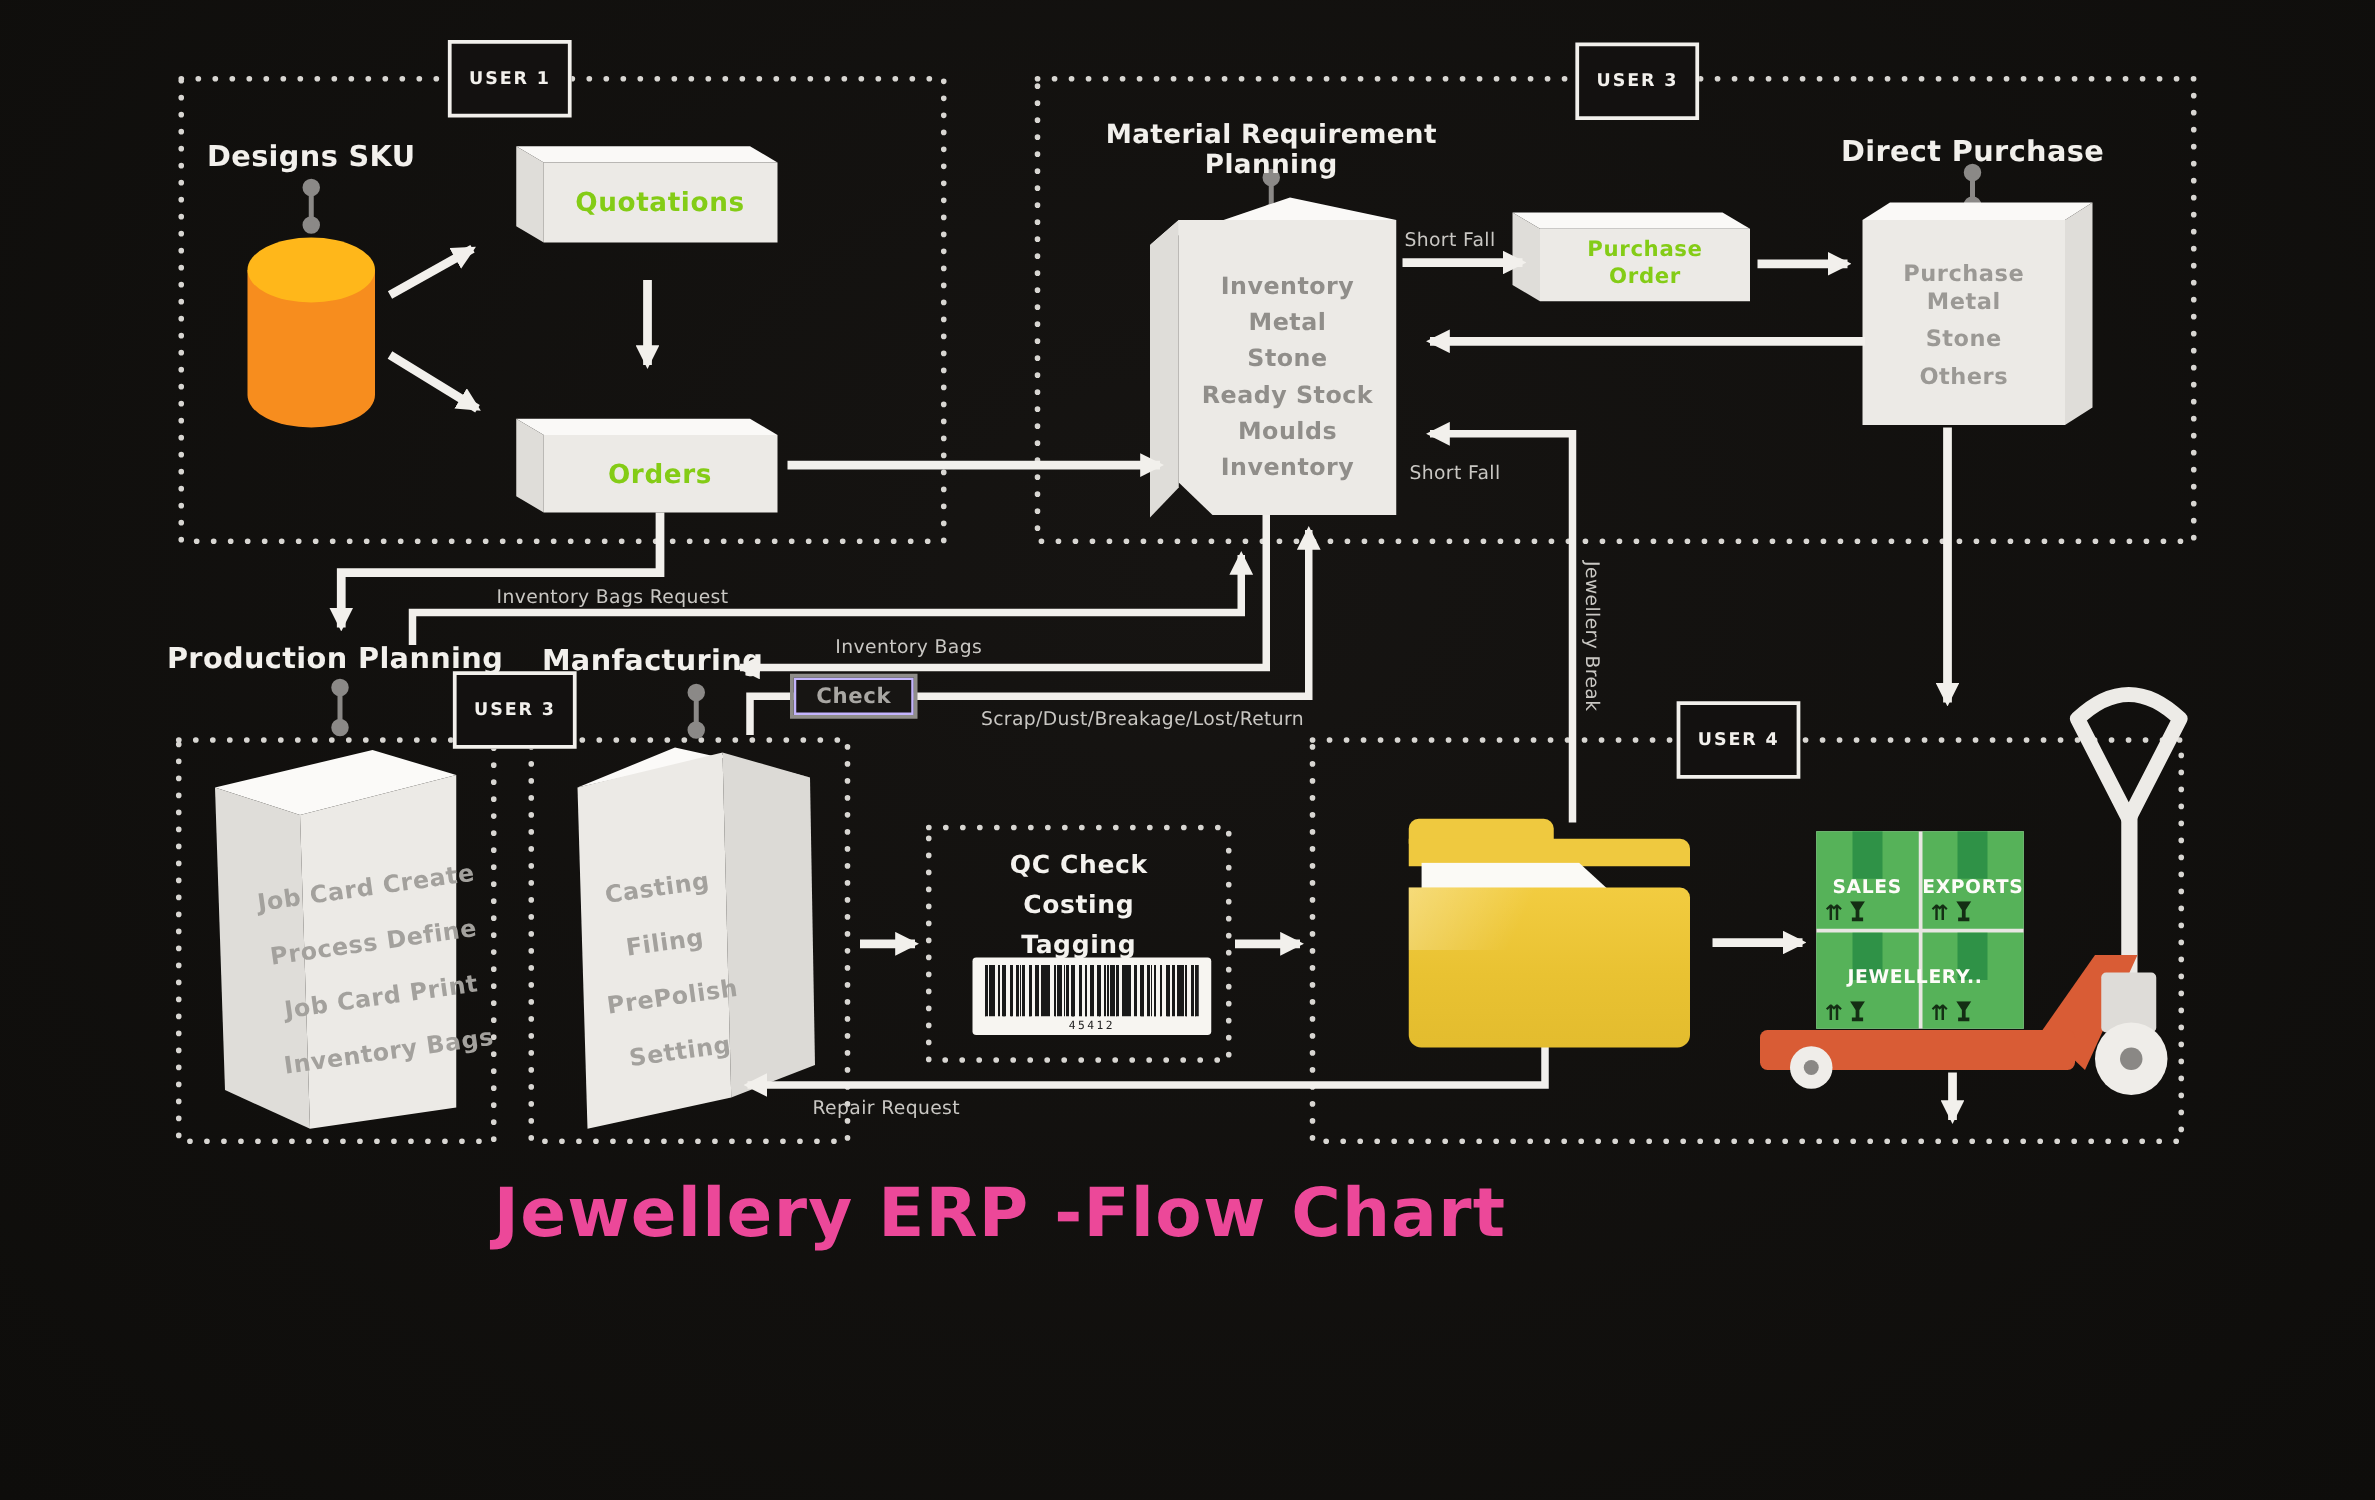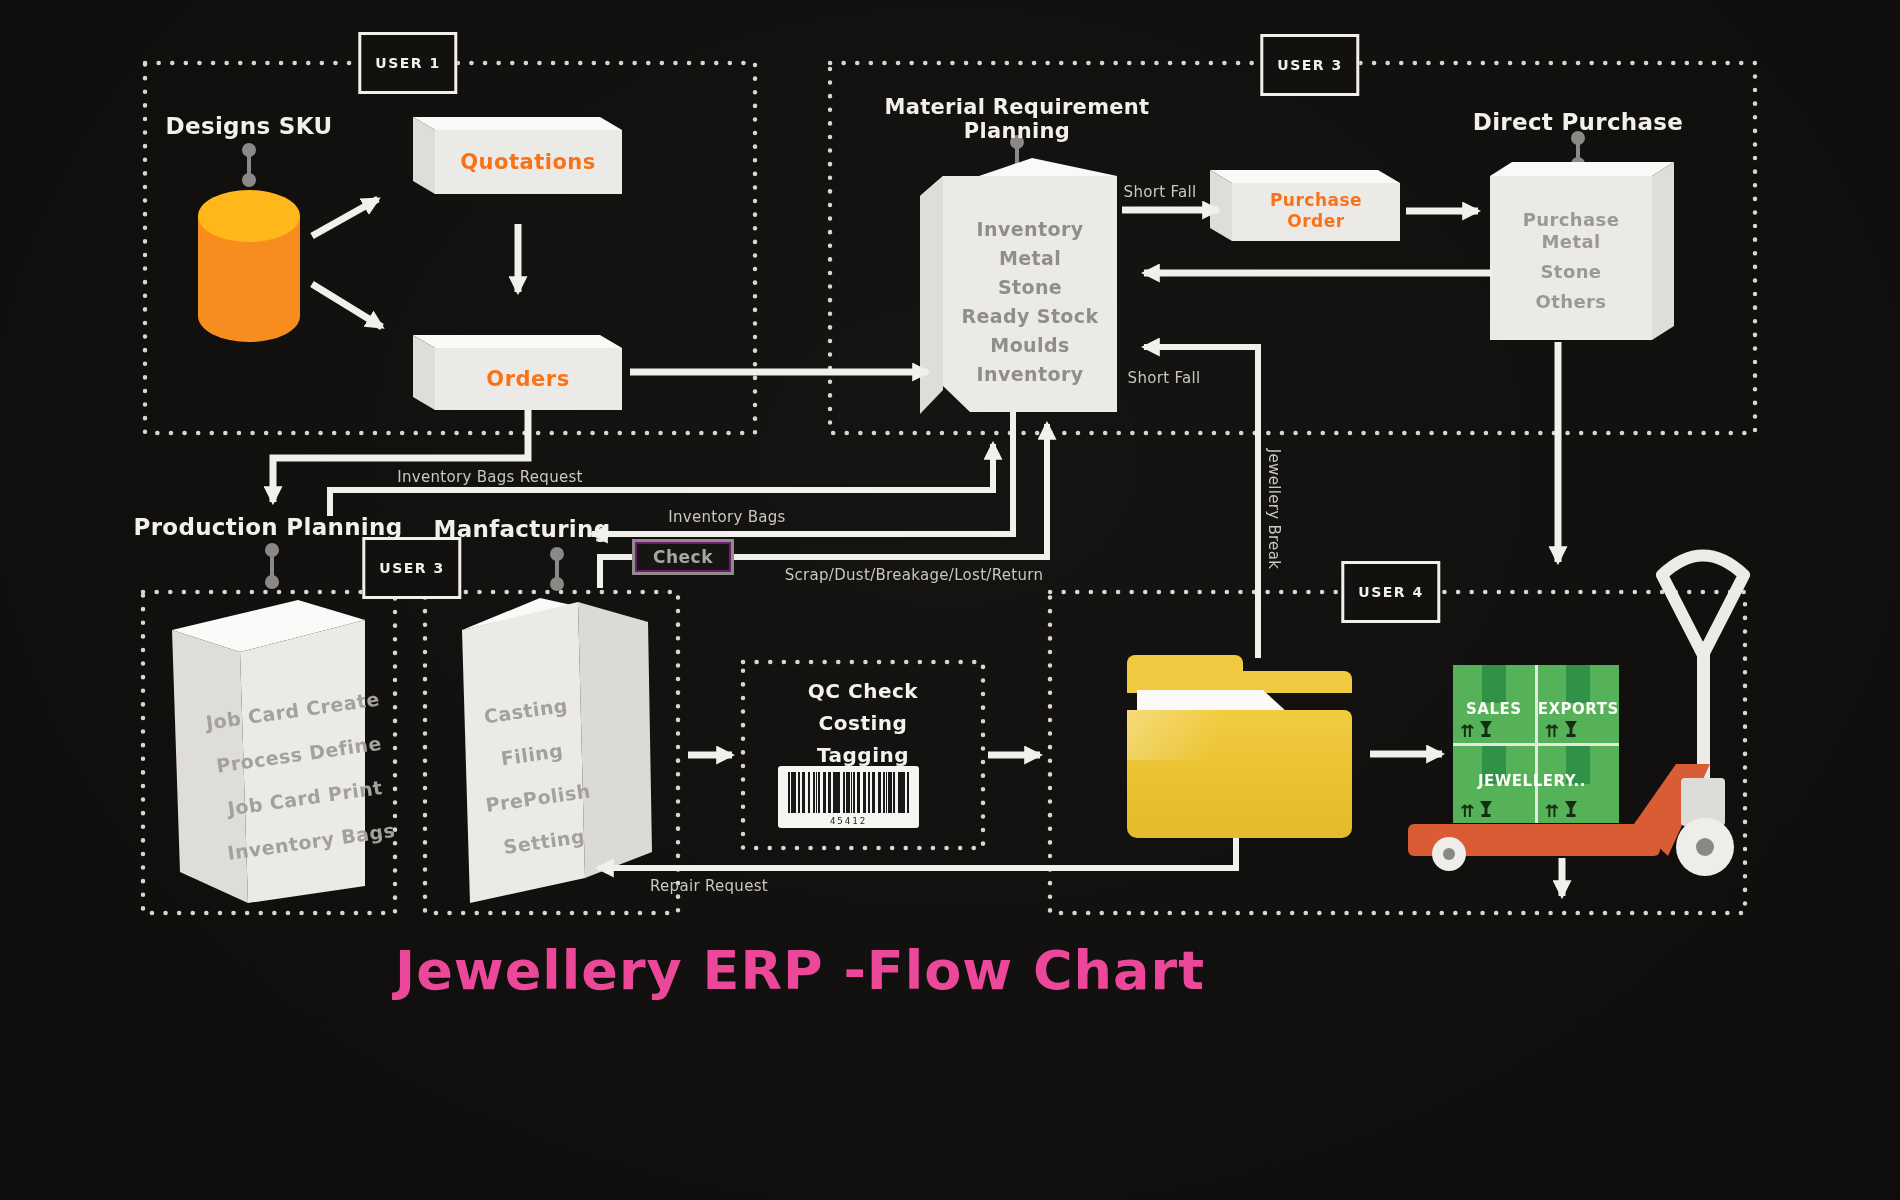--- a/index.html
+++ b/index.html
@@ -2,40 +2,40 @@
 <html><head>
 <meta charset="utf-8">
 <style>
   html,body{margin:0;padding:0}
   body{width:1900px;height:1200px;position:relative;overflow:hidden;
        background:#121110 radial-gradient(ellipse at 50% 38%, #161412 0%, #0e0d0b 100%);
        font-family:"DejaVu Sans","Liberation Sans",sans-serif;}
   .abs{position:absolute}
   .c{position:absolute;transform:translate(-50%,-50%);white-space:nowrap;}
   .hdg{color:#F2F0EC;font-weight:bold;font-size:23px;letter-spacing:.3px}
-  .boxtxt{color:#f97316;font-weight:bold;font-size:21px;letter-spacing:.5px}
+  .boxtxt{color:#84cc16;font-weight:bold;font-size:21px;letter-spacing:.5px}
   .small{color:#C9C7C3;font-size:15px;letter-spacing:.3px}
   .userbox{position:absolute;transform:translate(-50%,-50%);border:3px solid #F2F0EC;
            background:#131110;color:#F2F0EC;font-weight:bold;font-size:14px;
            letter-spacing:1.5px;padding:20px 14px;white-space:nowrap}
-  .checklbl{position:absolute;transform:translate(-50%,-50%);border:2px solid #701a75;
+  .checklbl{position:absolute;transform:translate(-50%,-50%);border:2px solid #c4b5fd;
             outline:3px solid #8F8D89;background:#171513;color:#A9A7A3;font-weight:bold;
             font-size:17px;letter-spacing:.5px;padding:3px 16px;white-space:nowrap}
   .stack{display:flex;flex-direction:column;text-align:center}
   .mrp-item{color:#908E8A;font-weight:bold;font-size:19px;line-height:29px;letter-spacing:.4px}
   .dp-item{color:#9B9995;font-weight:bold;font-size:18px;line-height:22px;letter-spacing:.4px}
   .dp-gap{margin-top:8px}
   .crate-lbl{color:#FDFCF8;font-weight:bold;font-size:15px;letter-spacing:.5px}
   .slant{transform:translate(-50%,-50%) rotate(-8deg)}
   .slant div{color:#A3A19D;font-weight:bold;font-size:19px;line-height:44px;letter-spacing:.5px}
   .qcline{color:#F4F2EE;font-weight:bold;font-size:20px;line-height:32px;letter-spacing:.5px}
   .folder-line{color:#FDFBF4;font-weight:bold;font-size:16px;line-height:23px;letter-spacing:1.2px}
   .vert{writing-mode:vertical-rl;}
   #title{color:#ec4899;font-weight:bold;font-size:54px;letter-spacing:1px}
-  #barcode{position:absolute;left:778px;top:766px;width:141px;height:62px;background:#F7F5F1;border-radius:3px}
+  #barcode{position:absolute;left:778px;top:766px;width:191px;height:62px;background:#F7F5F1;border-radius:3px}
   #barcode .bars{position:absolute;left:10px;right:10px;top:6px;bottom:15px;
     background-image:
       repeating-linear-gradient(90deg,#191919 0 2px,transparent 2px 5px),
       repeating-linear-gradient(90deg,#191919 0 1px,transparent 1px 7px),
       repeating-linear-gradient(90deg,transparent 0 3px,#191919 3px 5px,transparent 5px 11px);}
   #barcode .num{position:absolute;left:0;right:0;bottom:2px;text-align:center;
     font-family:"DejaVu Sans Mono",monospace;font-size:9px;color:#222;letter-spacing:2px}
   
   #folder{position:absolute;left:1127px;top:655px;width:225px;height:183px}
   #folder .tab{position:absolute;left:0;top:0;width:116px;height:20px;background:#EFC93F;border-radius:8px 8px 0 0}

